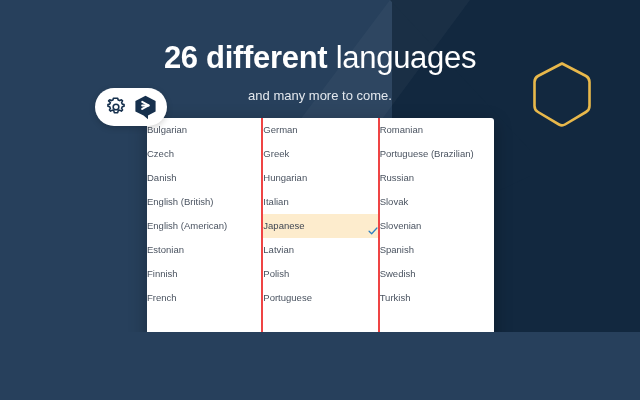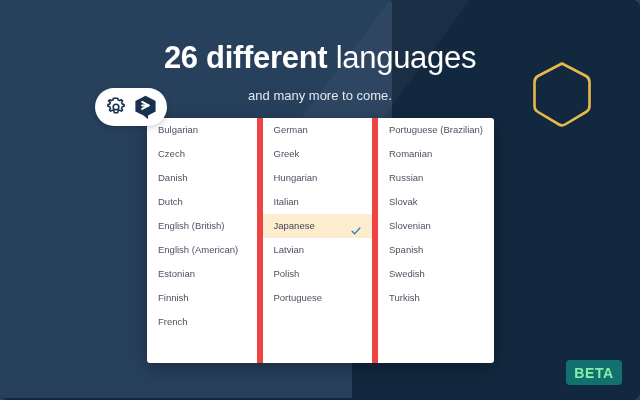--- a/index.html
+++ b/index.html
@@ -12,23 +12,22 @@
     overflow: hidden;
     background: #27405c;
     font-family: "Liberation Sans", sans-serif;
     position: relative;
   }
 
   #stage {
     position: absolute;
     inset: 0;
     width: 640px;
-    height: 400px;
+    height: 332px;
     overflow: hidden;
-    border-radius: 8px;
   }
 
   
   .bg-base {
     position: absolute;
     inset: 0;
     background: #27405c;
   }
   .bg-dark-wedge {
     position: absolute;
@@ -122,28 +121,28 @@
     display: flex;
     overflow: hidden;
     z-index: 5;
   }
   .lang-col {
     flex: 1 1 0;
     padding: 0;
     position: relative;
   }
   .lang-col + .lang-col {
-    border-left: 6px solid #ef4444;
+    border-left: 2px solid #ef4444;
   }
   .lang-item {
     height: 24px;
     line-height: 24px;
     font-size: 9.5px;
     color: #4a5360;
-    padding: 0 11px;
+    padding: 0 0;
     display: flex;
     align-items: center;
     justify-content: space-between;
     white-space: nowrap;
     box-sizing: border-box;
   }
   .lang-item.selected {
     background: #fdeccd;
     color: #3f4652;
     text-align: right;
@@ -218,23 +217,20 @@
       <div class="lang-item">
           <span>Bulgarian</span>
         </div>
       <div class="lang-item">
           <span>Czech</span>
         </div>
       <div class="lang-item">
           <span>Danish</span>
         </div>
       <div class="lang-item">
-          <span>Dutch</span>
-        </div>
-      <div class="lang-item">
           <span>English (British)</span>
         </div>
       <div class="lang-item">
           <span>English (American)</span>
         </div>
       <div class="lang-item">
           <span>Estonian</span>
         </div>
       <div class="lang-item">
           <span>Finnish</span>
@@ -271,26 +267,26 @@
       <div class="lang-item">
           <span>Polish</span>
         </div>
       <div class="lang-item">
           <span>Portuguese</span>
         </div>
     </div>
 
     <div class="lang-col">
       <div class="lang-item">
+          <span>Romanian</span>
+        </div>
+      <div class="lang-item">
           <span>Portuguese (Brazilian)</span>
         </div>
       <div class="lang-item">
-          <span>Romanian</span>
-        </div>
-      <div class="lang-item">
           <span>Russian</span>
         </div>
       <div class="lang-item">
           <span>Slovak</span>
         </div>
       <div class="lang-item">
           <span>Slovenian</span>
         </div>
       <div class="lang-item">
           <span>Spanish</span>

